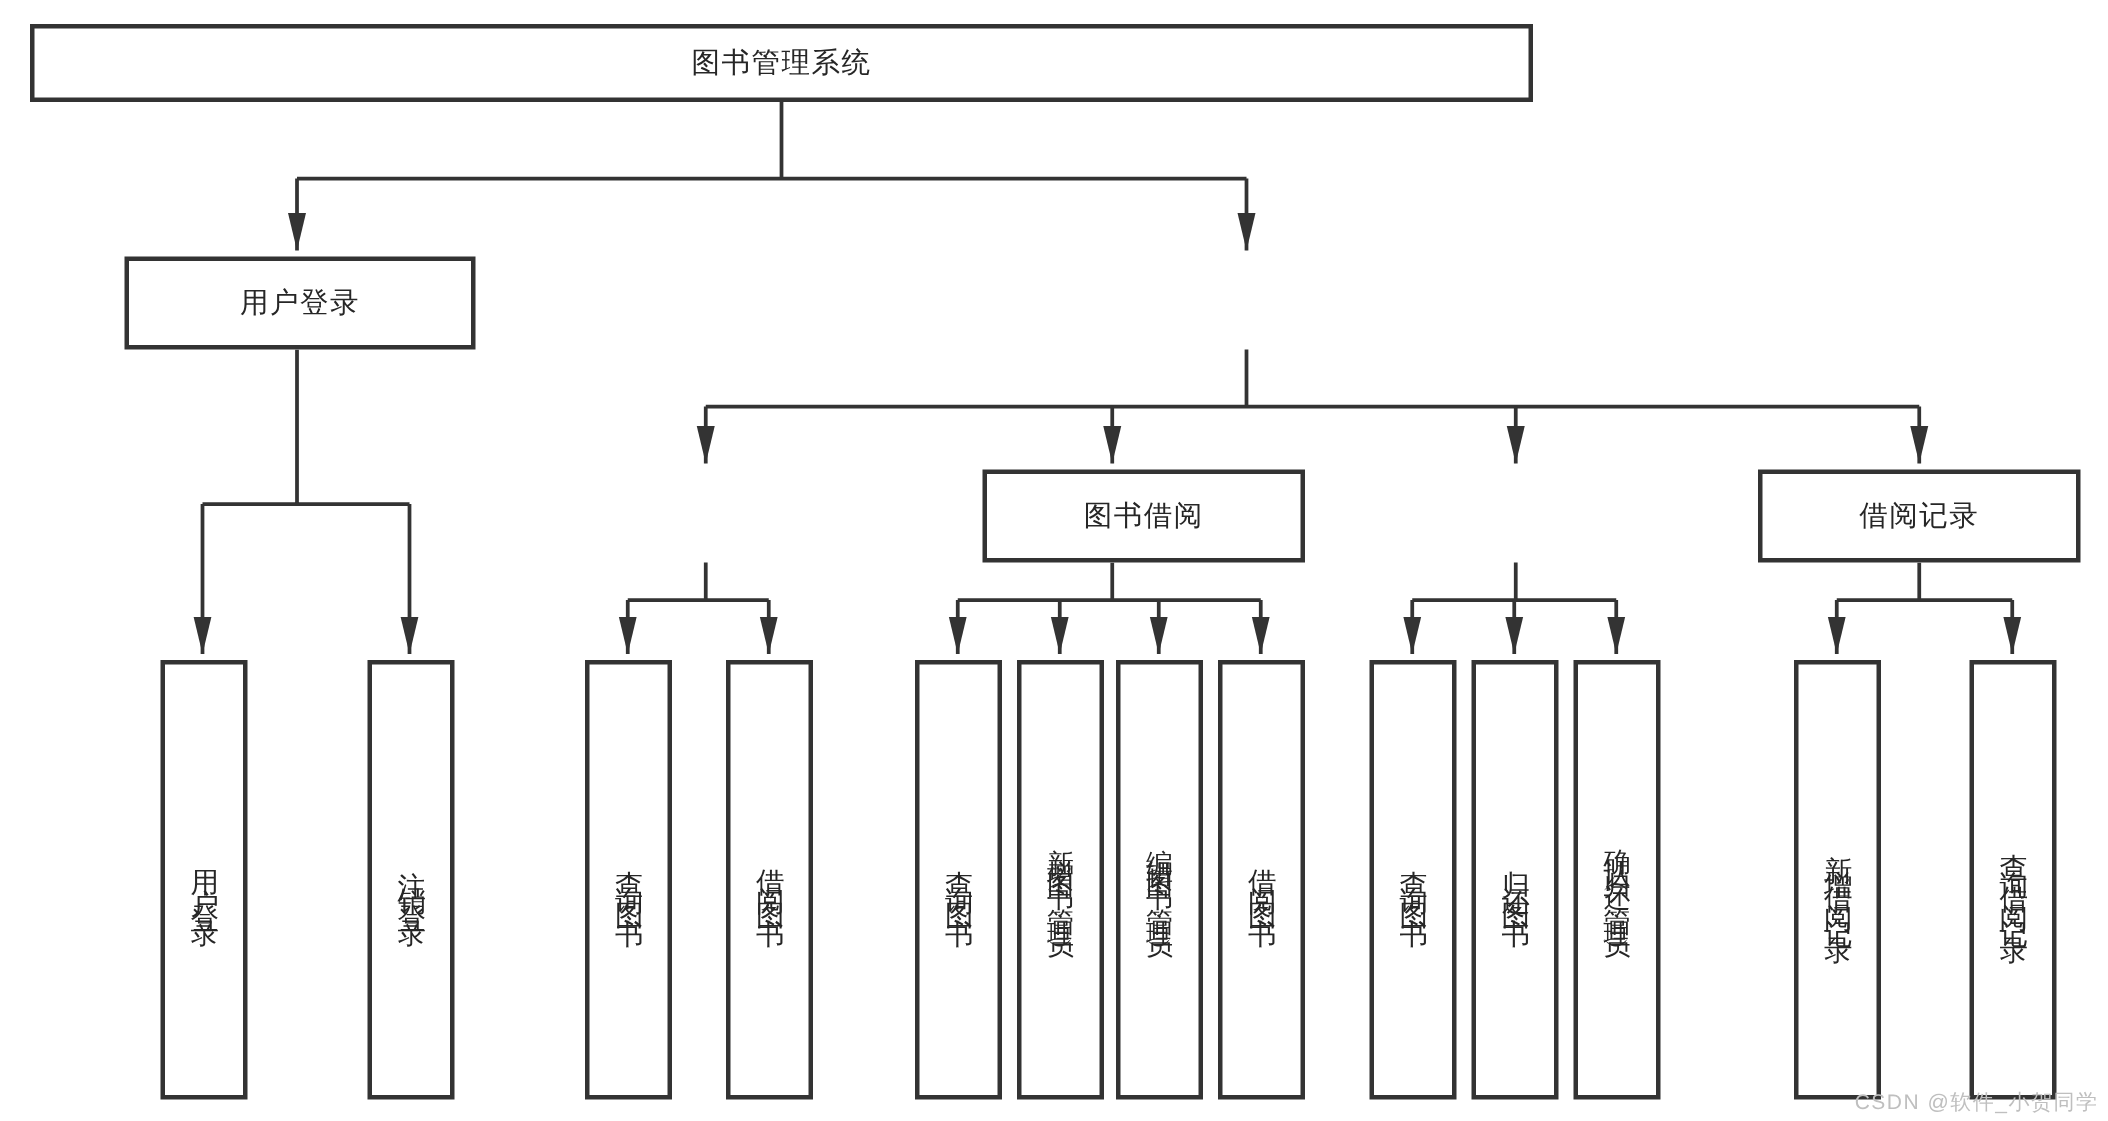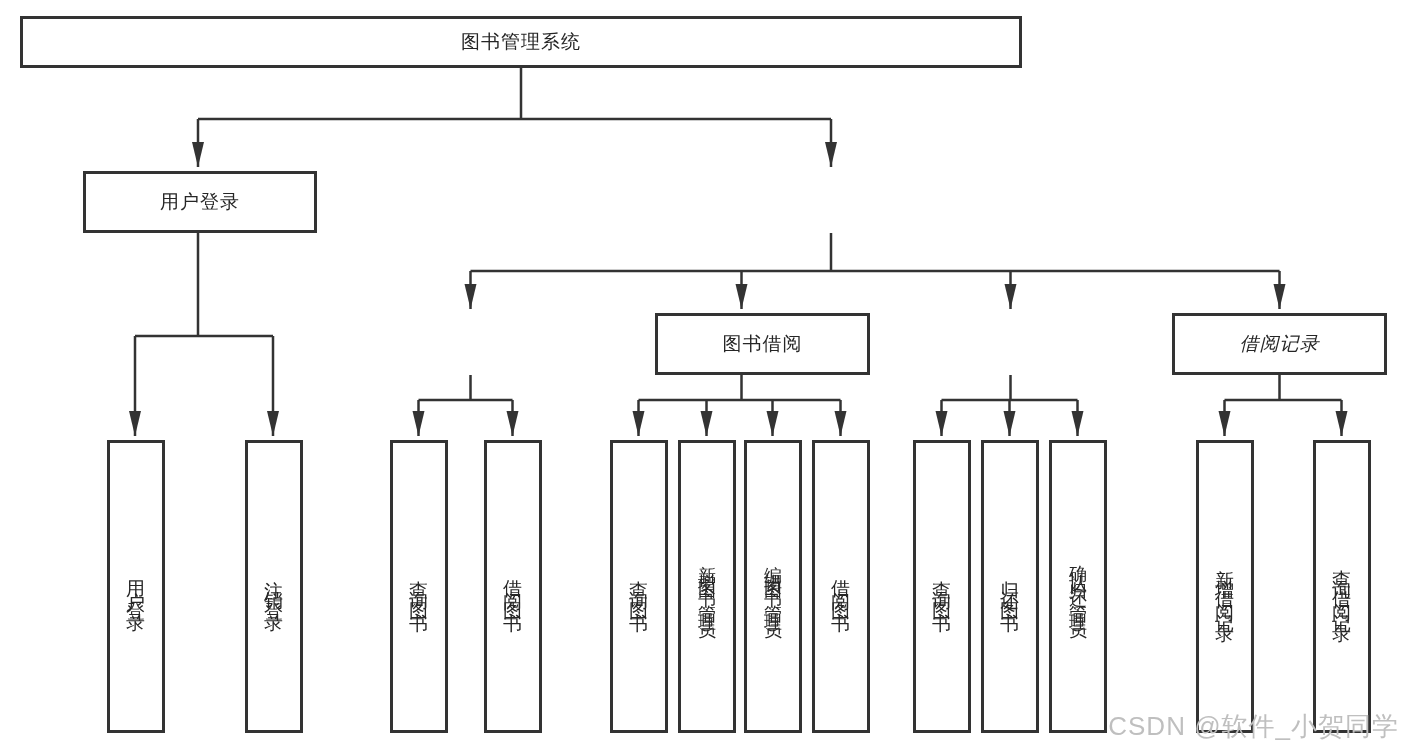--- a/index.html
+++ b/index.html
@@ -25,21 +25,21 @@
   .h-label { font-size:19px; letter-spacing:1px; }
   .v-label {
     writing-mode:vertical-rl;
     font-size:19px;
     letter-spacing:11px;
     line-height:1;
   }
   .watermark {
     position:absolute;
     right:6px; bottom:3px;
-    font-size:26px;
+    font-size:14px;
     color:var(--color-watermark,#bfbfbf);
     letter-spacing:1px;
     z-index:5;
     white-space:nowrap;
   }
 </style>
 </head>
 <body>
 
 <div class="canvas">
@@ -84,21 +84,21 @@
     <span class="h-label">图书管理系统</span>
   </div>
 
   <div class="node" style="left:83px; top:171px; width:234px; height:62px;">
     <span class="h-label">用户登录</span>
   </div>
 
   <div class="node" style="left:634px; top:313px; width:215px; height:62px;margin-left:21px;">
     <span class="h-label">图书借阅</span>
   </div>
-  <div class="node" style="left:1172px; top:313px; width:215px; height:62px;font-style:italic;">
+  <div class="node" style="left:1172px; top:313px; width:215px; height:62px;">
     <span class="h-label">借阅记录</span>
   </div>
 
   <div class="node" style="left:107px; top:440px; width:58px; height:293px;">
     <span class="v-label">用户登录</span>
   </div>
   <div class="node" style="left:245px; top:440px; width:58px; height:293px;">
     <span class="v-label">注销登录</span>
   </div>
   <div class="node" style="left:390px; top:440px; width:58px; height:293px;">

